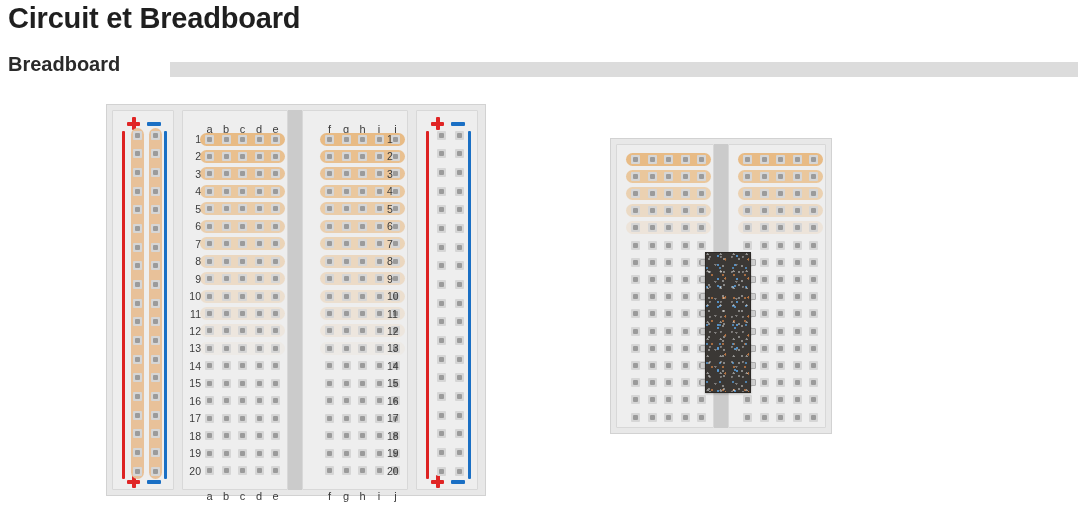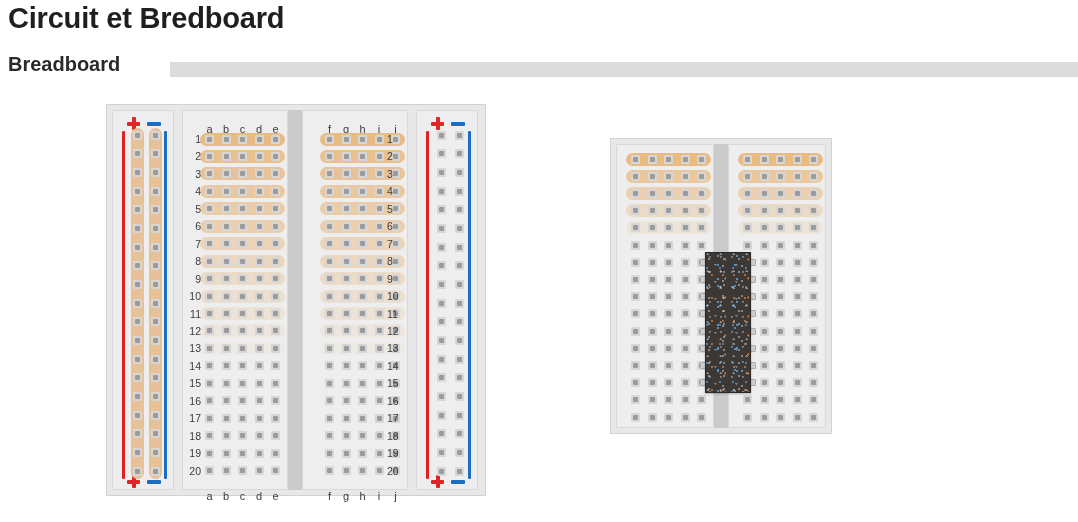--- a/index.html
+++ b/index.html
@@ -178,21 +178,21 @@
     background: #cfcfcf;
     border: 1px solid #ababab;
     box-sizing: border-box;
     border-radius: 1px;
     z-index: 5;
   }
 </style>
 </head>
 <body>
 
-<div id="page-title">Circuit et Bredboard</div>
+<div id="page-title">Circuit et Breadboard</div>
 
 <div id="section-title">Breadboard</div>
 
 <div id="section-rule"></div>
 
 <div class="bb-wrap" id="bb1" style="left:106px; top:104px; width:380px; height:392px;">
 
   <div class="bb-frame"></div>
 
   <div class="bb-panel" id="bb1-prail-l" style="left:6px; top:6px; width:62px; height:380px;">

